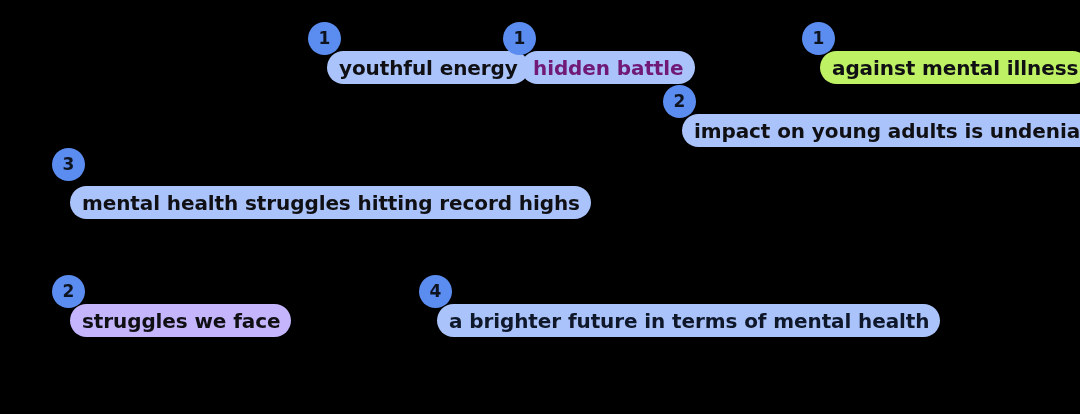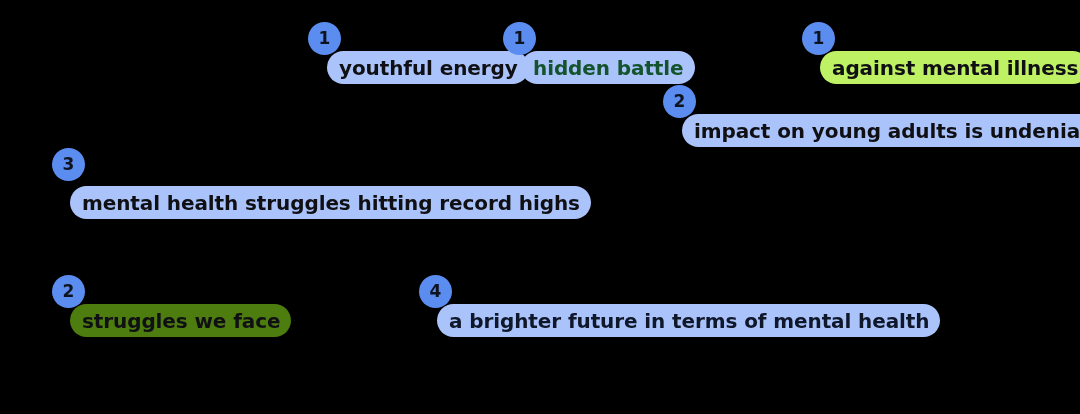--- a/index.html
+++ b/index.html
@@ -52,36 +52,36 @@
 </style>
 </head>
 <body>
 
 <div id="stage" style="width: 1080px; height: 414px; background: rgb(0, 0, 0);">
     <div class="annotation">
       <div class="pill" style="left: 327px; top: 51px; background: rgb(170, 196, 251); color: rgb(16, 16, 20);">youthful energy</div>
       <div class="badge" style="left: 308px; top: 22px; background: rgb(91, 140, 240); color: rgb(14, 19, 32);">1</div>
     </div>
     <div class="annotation">
-      <div class="pill" style="left: 521px; top: 51px; background: rgb(170, 196, 251); color: #14532d;">hidden battle</div>
+      <div class="pill" style="left: 521px; top: 51px; background: rgb(170, 196, 251); color: #701a75;">hidden battle</div>
       <div class="badge" style="left: 503px; top: 22px; background: rgb(91, 140, 240); color: rgb(14, 19, 32);">1</div>
     </div>
     <div class="annotation">
       <div class="pill" style="left: 820px; top: 51px; background: #bef264; color: rgb(16, 16, 20);">against mental illness</div>
       <div class="badge" style="left: 802px; top: 22px; background: rgb(91, 140, 240); color: rgb(14, 19, 32);">1</div>
     </div>
     <div class="annotation">
       <div class="pill" style="left: 682px; top: 114px; background: rgb(170, 196, 251); color: rgb(16, 16, 20);">impact on young adults is undeniable</div>
       <div class="badge" style="left: 663px; top: 85px; background: rgb(91, 140, 240); color: rgb(14, 19, 32);">2</div>
     </div>
     <div class="annotation">
       <div class="pill" style="left: 70px; top: 186px; background: rgb(170, 196, 251); color: rgb(16, 16, 20);">mental health struggles hitting record highs</div>
       <div class="badge" style="left: 52px; top: 148px; background: rgb(91, 140, 240); color: rgb(14, 19, 32);">3</div>
     </div>
     <div class="annotation">
-      <div class="pill" style="left: 70px; top: 304px; background: #4d7c0f; color: rgb(16, 16, 20);">struggles we face</div>
+      <div class="pill" style="left: 70px; top: 304px; background: #c4b5fd; color: rgb(16, 16, 20);">struggles we face</div>
       <div class="badge" style="left: 52px; top: 275px; background: rgb(91, 140, 240); color: rgb(14, 19, 32);">2</div>
     </div>
     <div class="annotation">
       <div class="pill" style="left: 437px; top: 304px; background: rgb(170, 196, 251); color: #0f172a;">a brighter future in terms of mental health</div>
       <div class="badge" style="left: 419px; top: 275px; background: rgb(91, 140, 240); color: rgb(14, 19, 32);">4</div>
     </div>
   </div>
 
 </body></html>

